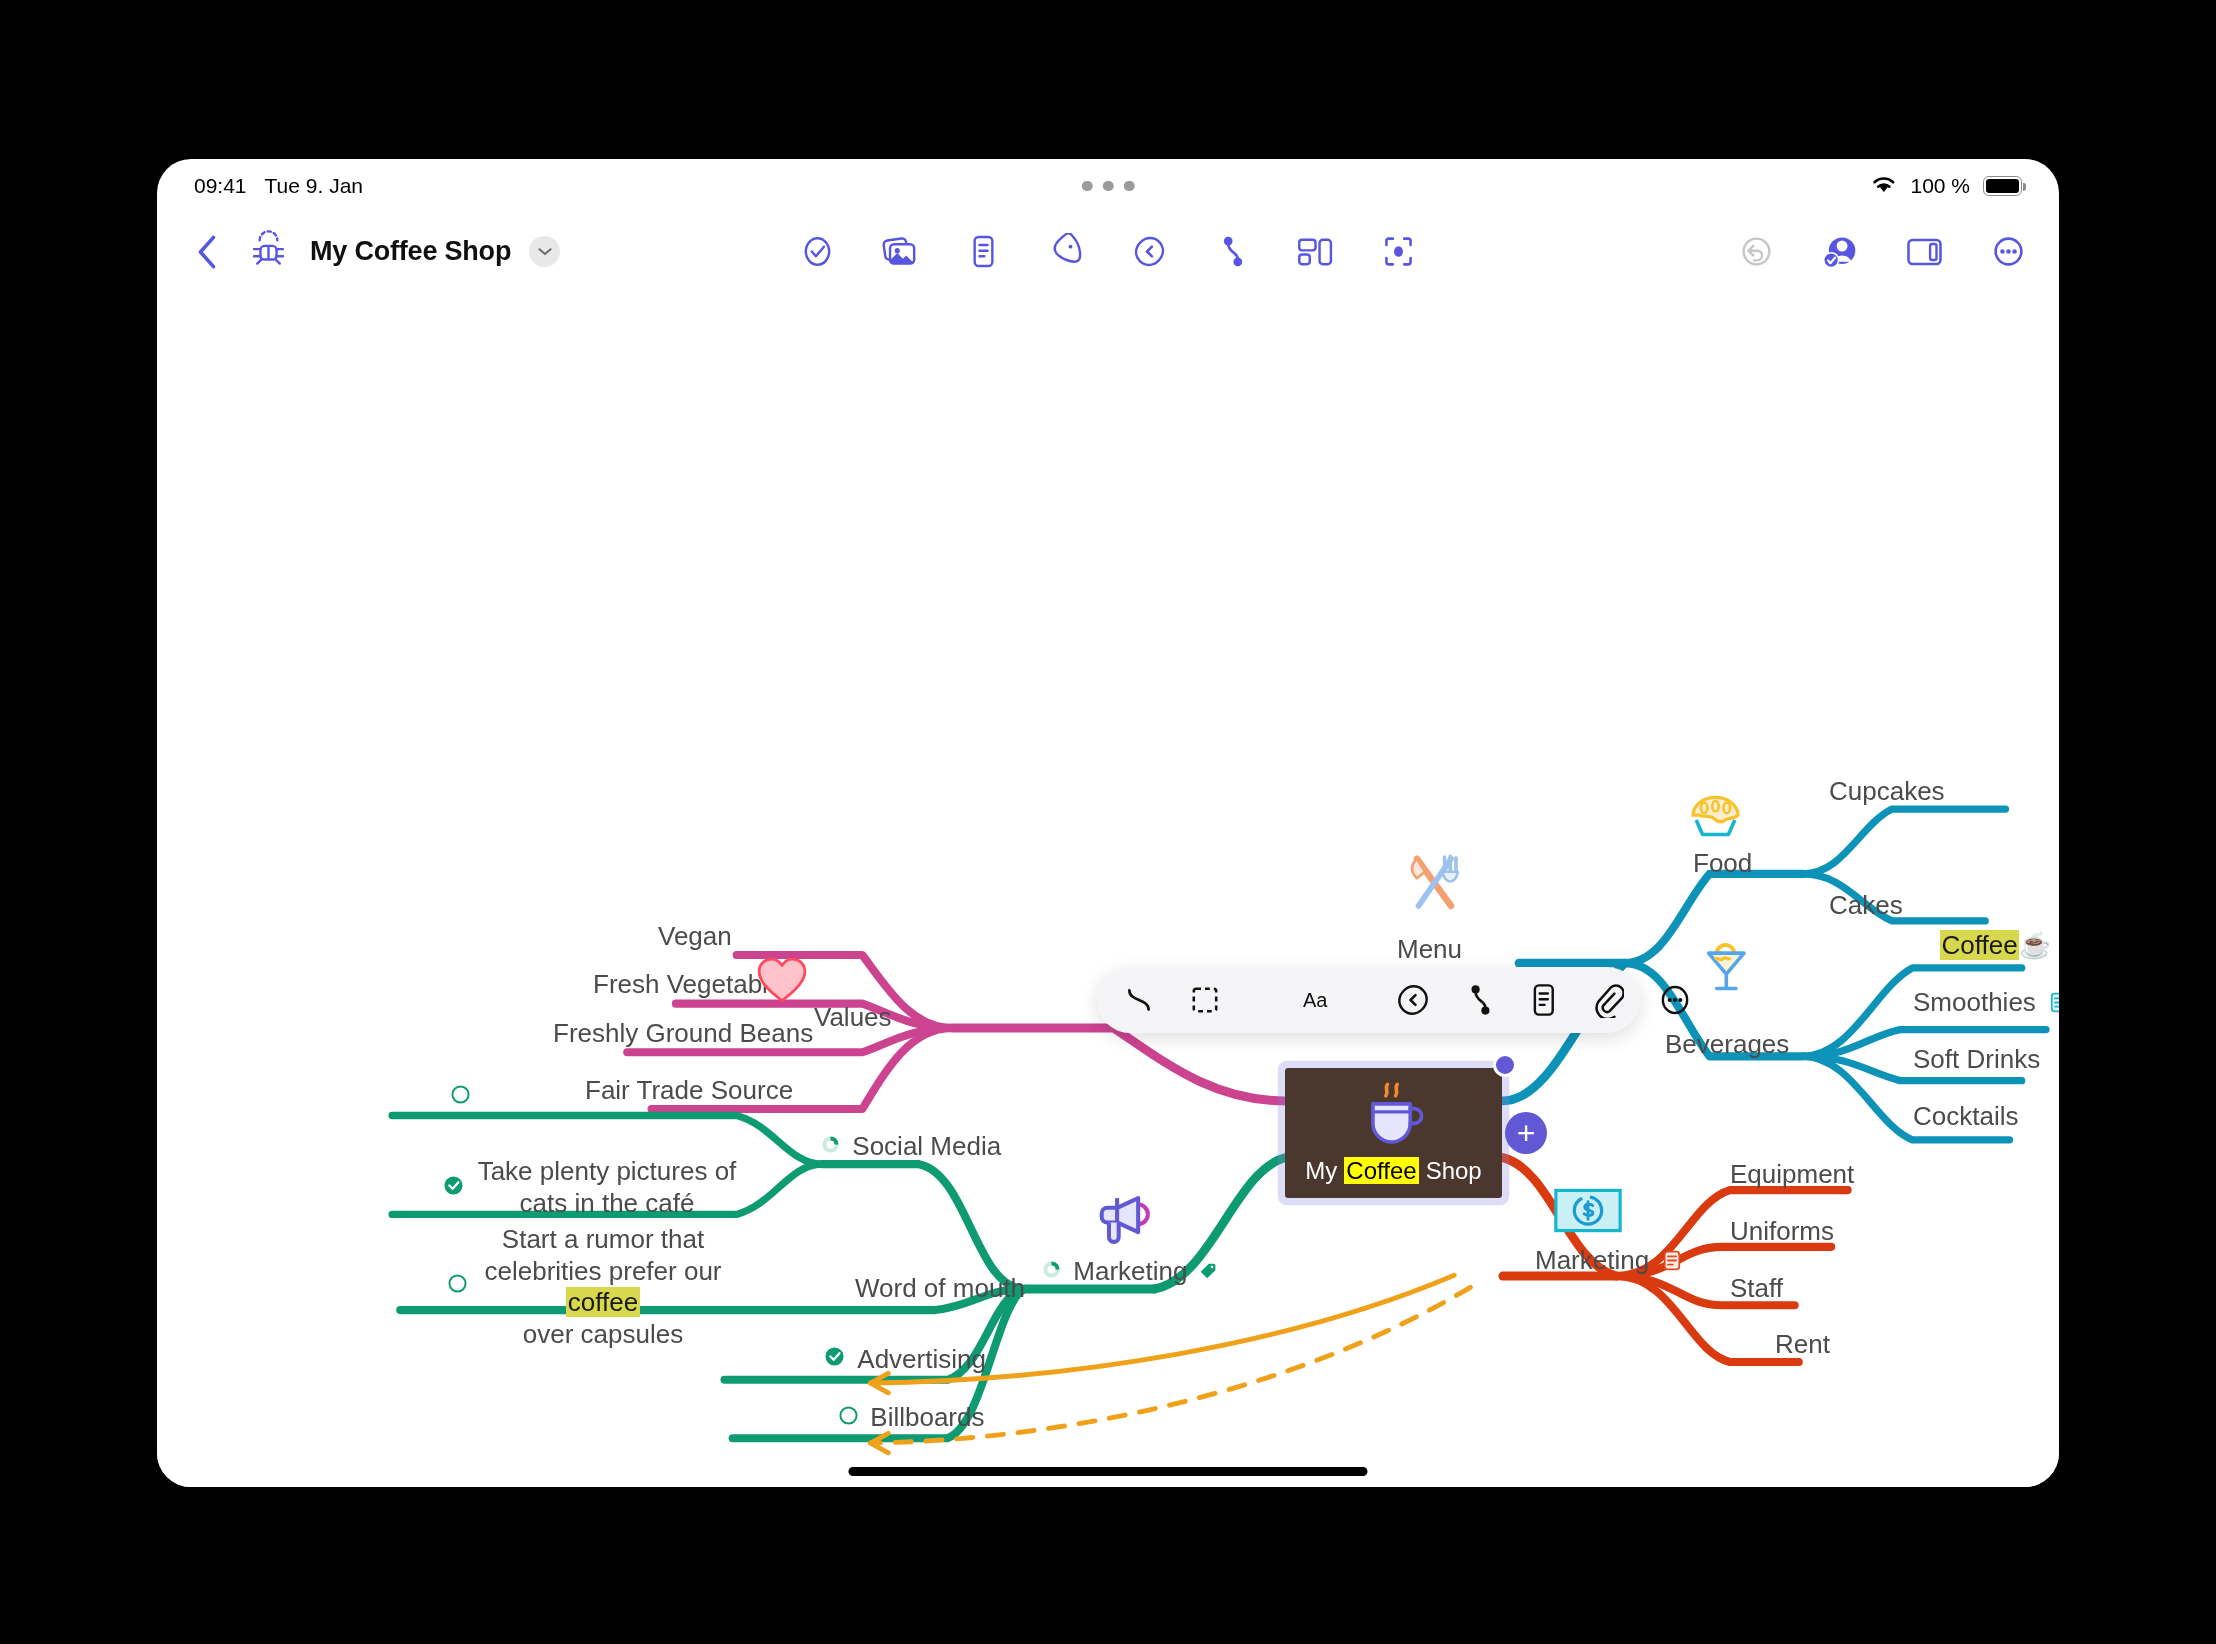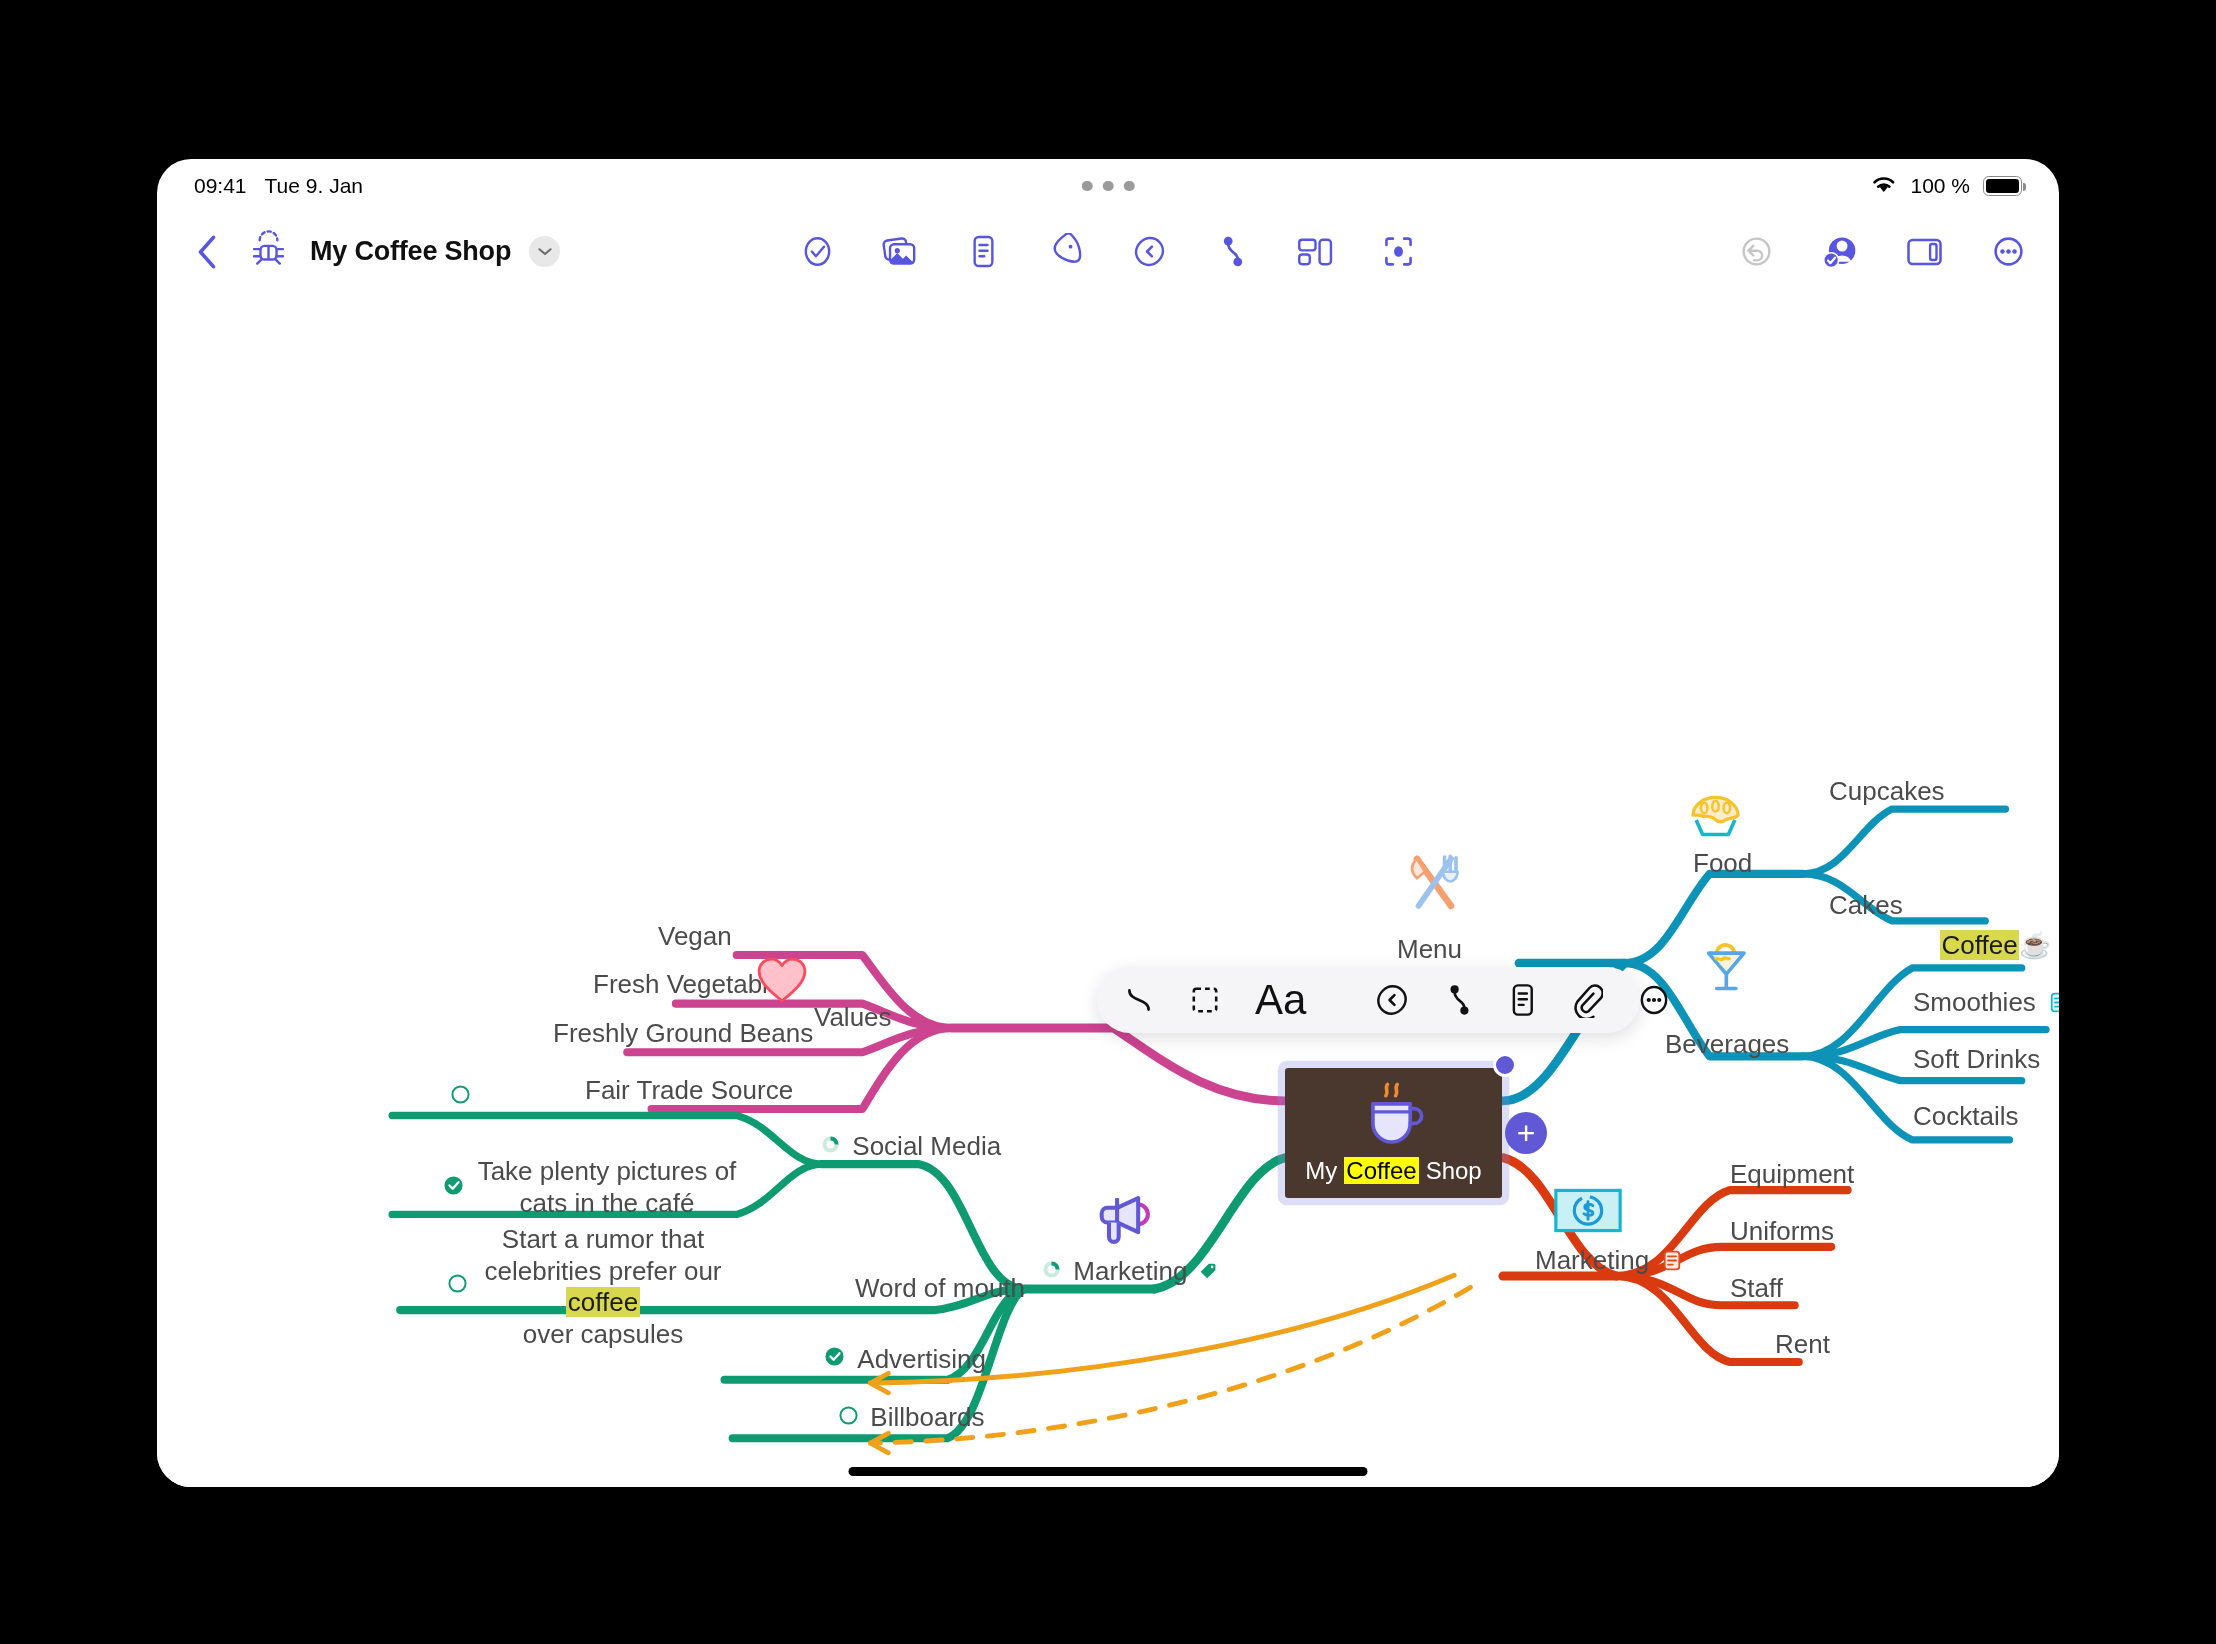--- a/index.html
+++ b/index.html
@@ -499,21 +499,21 @@
       <span class="fi">
         <svg width="32" height="32" viewBox="0 0 40 40">
             <path d="M8 8c0 14 24 10 24 24" stroke="#111" stroke-width="3.4" fill="none" stroke-linecap="round"></path>
           </svg>
       </span>
       <span class="fi">
         <svg width="32" height="32" viewBox="0 0 40 40">
             <rect x="6" y="6" width="28" height="28" rx="3" stroke="#111" stroke-width="3.2" fill="none" stroke-dasharray="6 5"></rect>
           </svg>
       </span>
-      <span class="fi" style="font-size:42px;color:#111;width:auto;">Aa</span>
+      <span class="fi" style="font-size:20px;color:#111;width:auto;margin-left:48px;">Aa</span>
       <span class="sep"></span>
       <span class="fi">
         <svg width="36" height="36" viewBox="0 0 44 44">
             <path d="M22 5c9 0 16 7 16 17s-7 17-16 17S6 32 6 22 13 5 22 5z" transform="rotate(45 22 22)" stroke="#111" stroke-width="3" fill="none"></path>
             <path d="M25 16l-6 6 6 6" stroke="#111" stroke-width="3.2" fill="none" stroke-linecap="round" stroke-linejoin="round"></path>
           </svg>
       </span>
       <span class="fi">
         <svg width="31" height="36" viewBox="0 0 38 44">
             <circle cx="13" cy="9" r="5" fill="#111"></circle>

